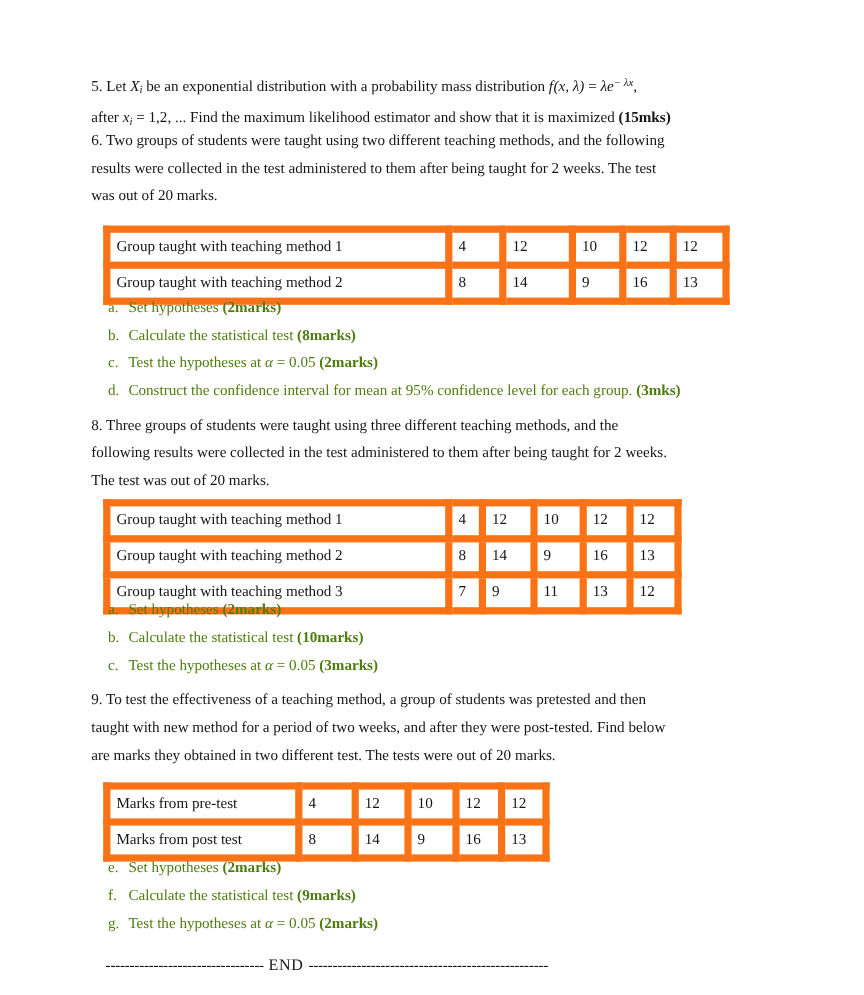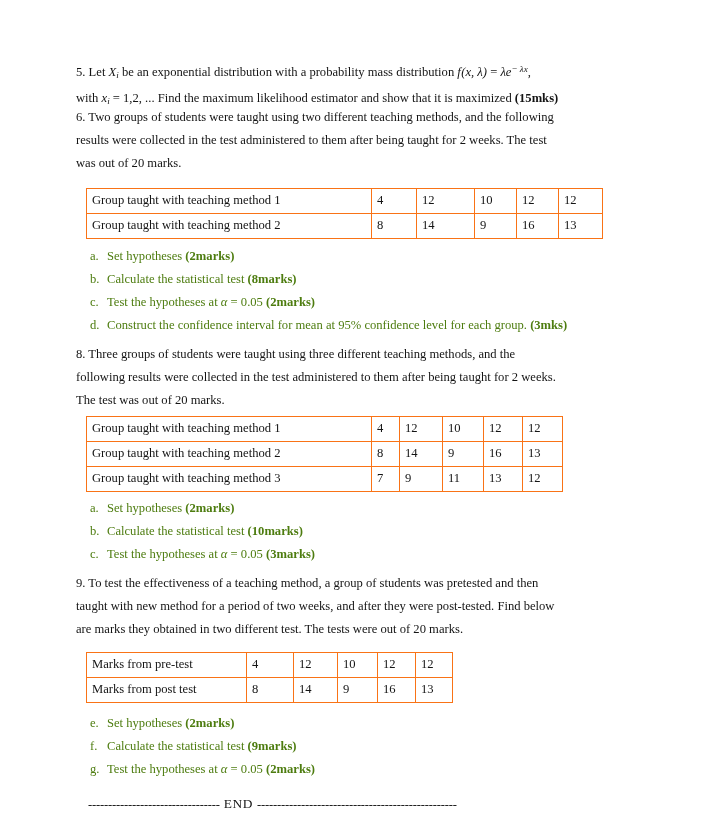--- a/index.html
+++ b/index.html
@@ -54,21 +54,21 @@
 
   
   table.datatable {
     position: absolute;
     border-collapse: collapse;
     font-size: 12.6px;
     color: #141414;
     table-layout: fixed;
   }
   table.datatable td {
-    border: 1px solid #f97316;
+    border: 6px solid #f97316;
     padding: 1px 5px 2px 5px;
     height: 21px;
     vertical-align: middle;
     white-space: nowrap;
     overflow: hidden;
   }
   td.labelcell { text-align: left; }
   td.numcell { text-align: left; }
 
   
@@ -82,21 +82,21 @@
   .endline .dash { letter-spacing: -0.2px; }
   .endline .endword { font-size: 13.4px; letter-spacing: 0.6px; font-family: Liberation Serif, serif; }
 </style>
 </head>
 <body>
 
 <div class="page">
 
   <div class="para" style="left:76px; top:58px; width:570px;">
     <span class="ln"><span>5. Let </span><span class="mathit">X</span><sub class="isub">i</sub><span> be an exponential distribution with a probability mass distribution </span><span class="mathit mspace">f</span><span class="mathit">(x, λ)</span><span> = </span><span class="mathit">λe</span><sup class="isup">− λx</sup><span>,</span></span>
-    <span class="ln"><span>with  </span><span class="mathit">x</span><sub class="isub">i</sub><span> = 1,2, ... Find the maximum likelihood estimator and show that it is maximized </span><span class="bold">(15mks)</span></span>
+    <span class="ln"><span>after  </span><span class="mathit">x</span><sub class="isub">i</sub><span> = 1,2, ... Find the maximum likelihood estimator and show that it is maximized </span><span class="bold">(15mks)</span></span>
   </div>
 
   <div class="para" style="left:76px; top:106px; width:570px;">
     <span class="ln">6. Two groups of students were taught using two different teaching methods, and the following</span>
     <span class="ln">results were collected in the test administered to them after being taught for 2 weeks. The test</span>
     <span class="ln">was out of 20 marks.</span>
   </div>
 
   <table class="datatable" style="left:86px; top:188px; width:516px;">
     <colgroup>

